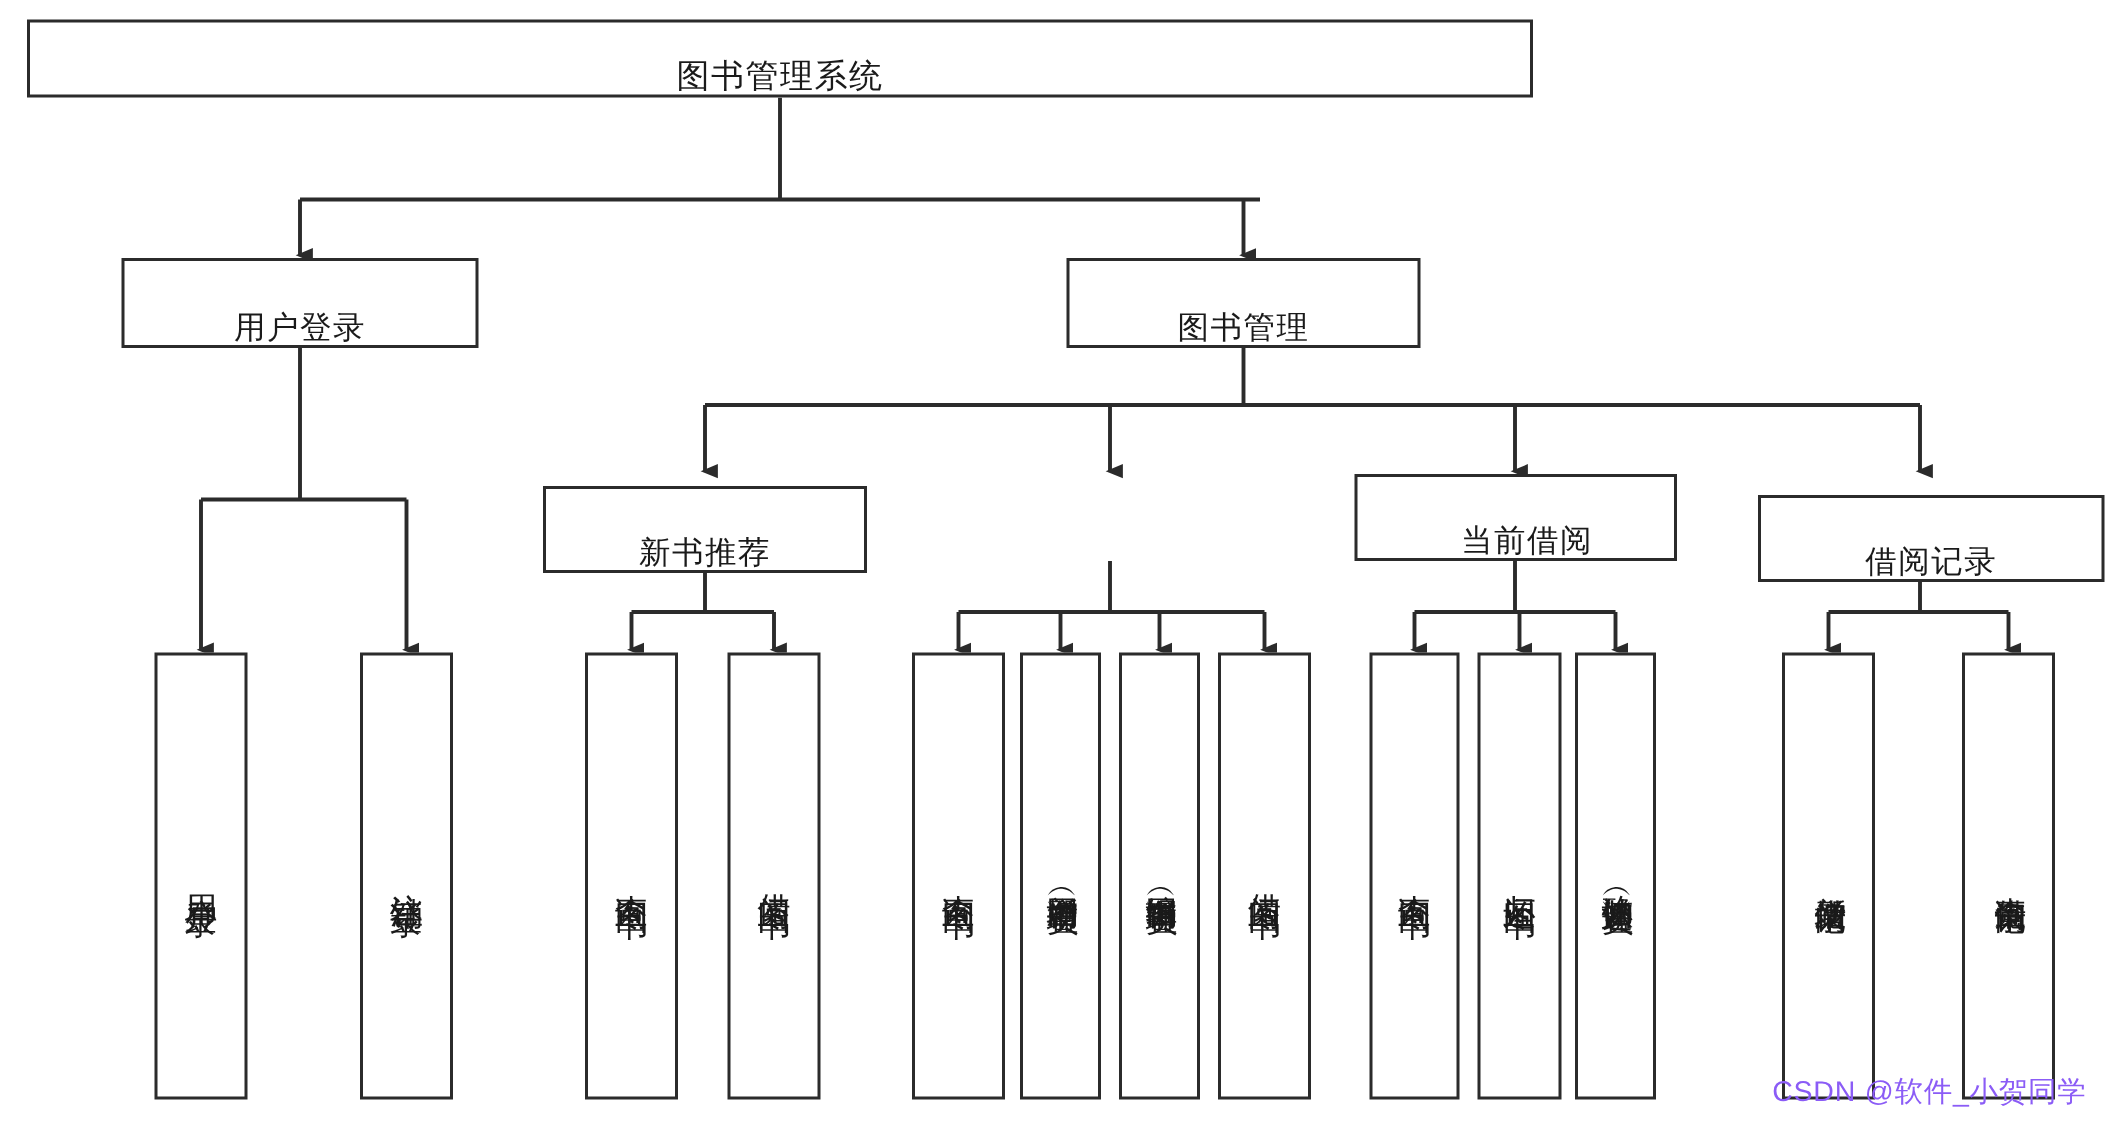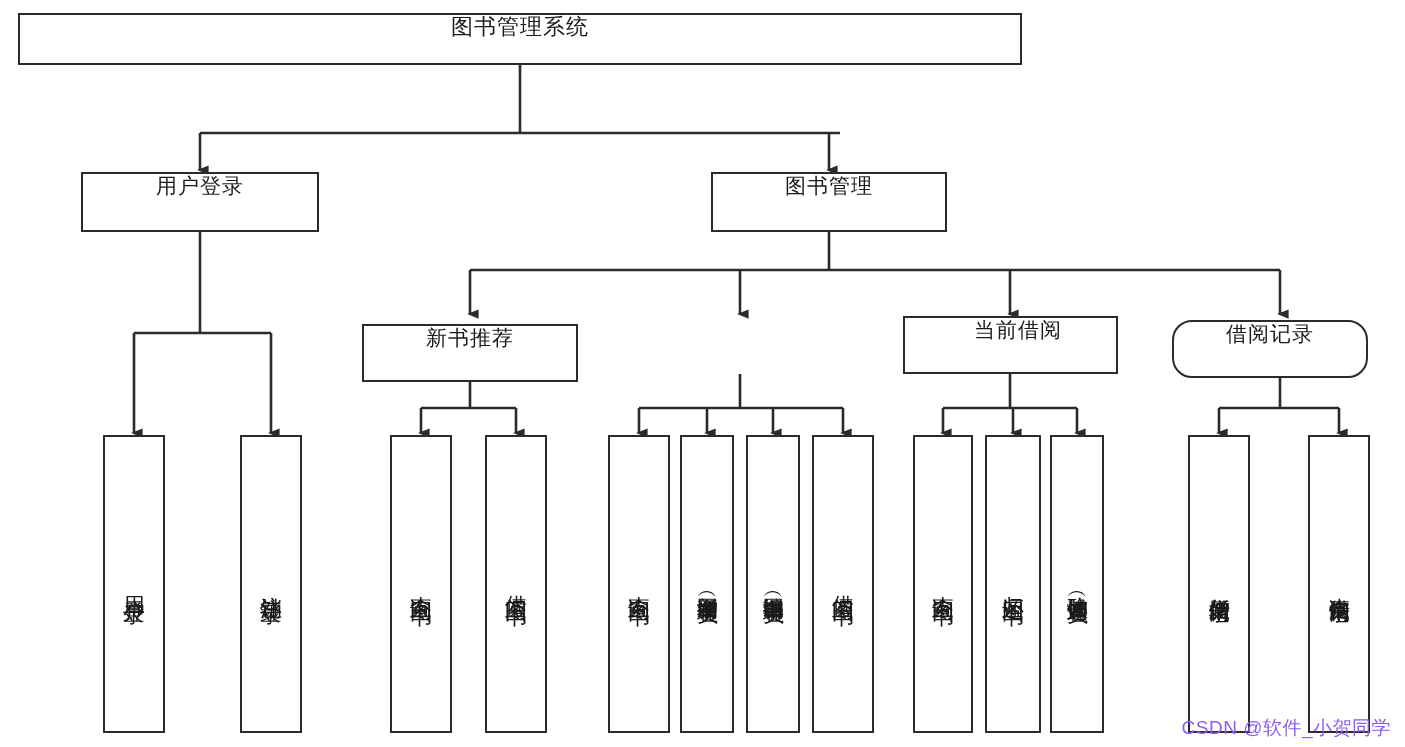--- a/index.html
+++ b/index.html
@@ -10,21 +10,21 @@
     overflow:hidden;
     position:relative;
   }
   #diagram{position:absolute;left:0;top:0;width:1405px;height:747px;}
   .node{
     position:absolute;
     box-sizing:border-box;
     background:#ffffff;
     border:2px solid #2b2b2b;
     display:flex;
-    align-items:flex-start;
+    align-items:flex-end;
     justify-content:center;
     color:#1a1a1a;
     letter-spacing:1px;
   }
   .node.h{
     font-size:21px;
     line-height:1.1;
   }
   .node.root{font-size:22px;}
   .node.v{
@@ -115,21 +115,21 @@
   <div class="node h" style="left:711px;top:172px;width:236px;height:60px;">
     <span>图书管理</span>
   </div>
 
   <div class="node h" style="left:362px;top:324px;width:216px;height:58px;">
     <span>新书推荐</span>
   </div>
   <div class="node h" style="left:903px;top:316px;width:215px;height:58px;padding-left:15px;">
     <span>当前借阅</span>
   </div>
-  <div class="node h" style="left:1172px;top:320px;width:196px;height:58px;border-radius:20px;">
+  <div class="node h" style="left:1172px;top:330px;width:231px;height:58px;">
     <span>借阅记录</span>
   </div>
 
   <div class="node v" style="left:103px;top:435px;width:62px;height:298px;">
     <span>用户登录</span>
   </div>
   <div class="node v" style="left:240px;top:435px;width:62px;height:298px;">
     <span>注销登录</span>
   </div>
 

